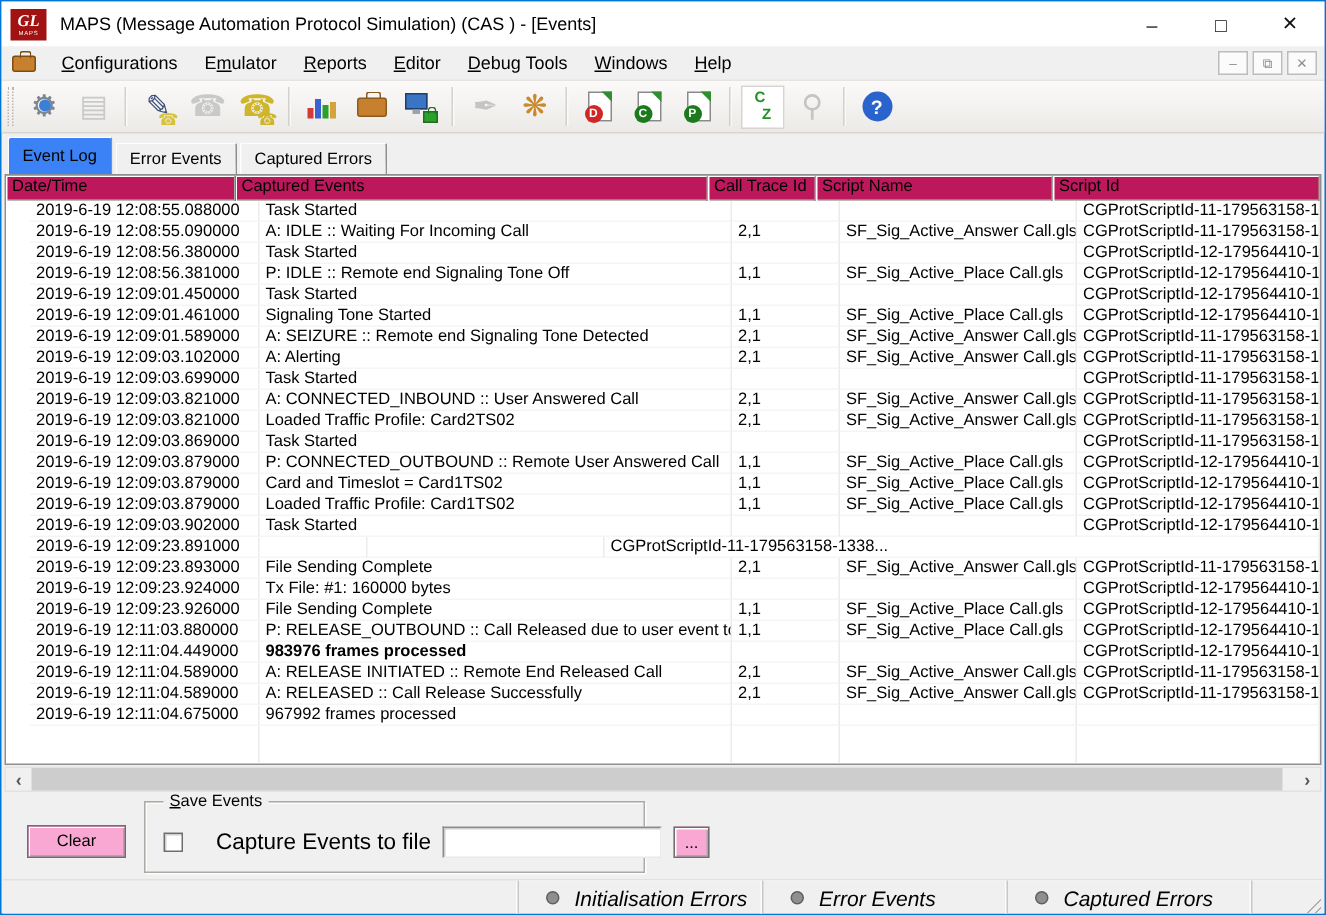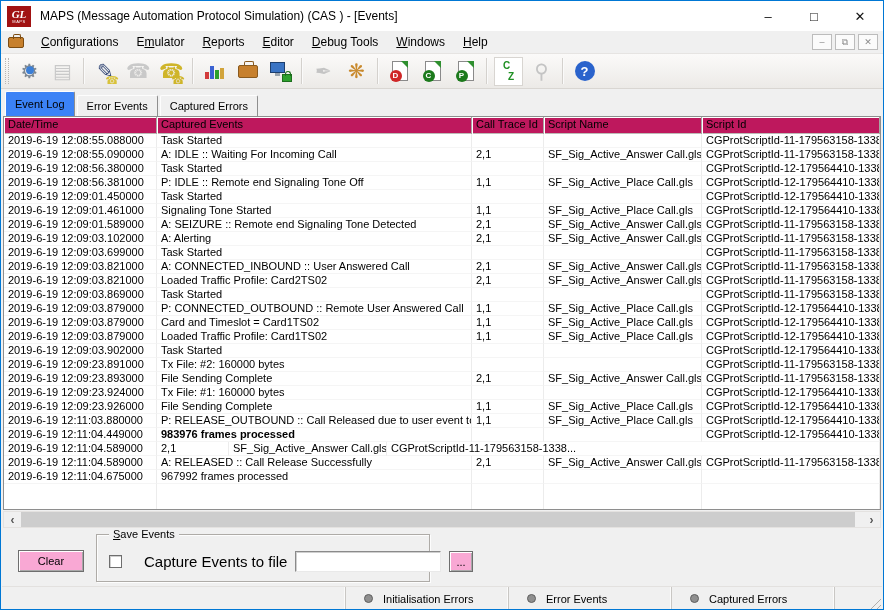--- a/index.html
+++ b/index.html
@@ -61,21 +61,21 @@
        border-top-color:#fdfdfd;border-left-color:#fdfdfd;border-radius:2px 2px 0 0;margin-right:2px;white-space:nowrap;}
   .tab.active{height:25px;padding-top:6px;z-index:3;background:#3b82f6;}
 
   
   .tablewrap{position:absolute;left:2px;top:115px;right:2px;height:394px;border:1px solid #8e8e8e;
              background:#fff;display:flex;flex-direction:column;overflow:hidden;}
   .thead{display:flex;height:17px;flex:none;}
   .th{background:#be185d;border-right:1px solid #a8a6a3;box-shadow:inset 1px 1px 0 #fff,inset 0 -1px 0 #bdbab6;
       font-size:11px;padding:1px 4px;white-space:nowrap;overflow:hidden;flex:none;}
   .tbody{flex:1;display:flex;flex-direction:column;overflow:hidden;}
-  .row{display:flex;height:14px;flex:none;}
+  .row{display:flex;height:14px;flex:none;padding-left:16px;}
   .row.filler{flex:1;height:auto;}
   .td{font-size:11px;line-height:13px;padding:0 0 0 4px;white-space:nowrap;overflow:hidden;
       border-right:1px solid #ececec;border-bottom:1px solid #f5f5f5;flex:none;}
   .row.filler .td{border-bottom:none;}
 
   
   .hscroll{position:absolute;left:2px;top:510px;right:2px;height:17px;background:#f0f0f0;border:1px solid #e4e2e0;}
   .sb-arrow{position:absolute;top:0;width:17px;height:15px;display:flex;align-items:center;justify-content:center;
             color:#555;font-size:12px;font-weight:bold;}
   .sb-arrow.left{left:0;}
@@ -97,21 +97,21 @@
               box-shadow:inset 1px 1px 0 #cfcfcf;font:11px "Liberation Sans",sans-serif;padding:0 3px;}
   .btn.browse{width:27px;height:21px;margin-left:8px;}
 
   
   .statusbar{position:absolute;left:1px;top:585px;right:1px;height:24px;background:#f0f0f0;
              border-top:1px solid #e3e1df;display:flex;align-items:stretch;}
   .sb-spacer{flex:1;}
   .sb-pane{width:163px;display:flex;align-items:center;border-left:1px solid #c9c7c4;box-shadow:-1px 0 0 #fbfbfb;
            padding-left:18px;gap:10px;}
   .led{width:9px;height:9px;border-radius:50%;background:var(--led-gray);border:1px solid #5f5f5f;flex:none;}
-  .sb-pane span{font-size:11px;white-space:nowrap;}
+  .sb-pane span{font-size:14px;white-space:nowrap;font-style:italic;}
   .sb-end{width:48px;position:relative;border-left:1px solid #c9c7c4;box-shadow:-1px 0 0 #fbfbfb;}
   .grip{position:absolute;right:1px;bottom:1px;width:13px;height:13px;
         background:repeating-linear-gradient(135deg,transparent 0 3px,#b0aeab 3px 4px);
         clip-path:polygon(100% 0,100% 100%,0 100%);}
 </style>
 </head>
 <body>
 
 <div class="win">
 
@@ -346,21 +346,20 @@
         </div>
         <div class="row">
           <div class="td" style="width: 153px;">2019-6-19 12:09:03.902000</div>
           <div class="td" style="width: 315px;">Task Started</div>
           <div class="td" style="width: 72px;"></div>
           <div class="td" style="width: 158px;"></div>
           <div class="td" style="flex: 1 1 0%;">CGProtScriptId-12-179564410-1338...</div>
         </div>
         <div class="row">
           <div class="td" style="width: 153px;">2019-6-19 12:09:23.891000</div>
-          <div class="td" style="width: 315px;">Tx File: #2: 160000 bytes</div>
           <div class="td" style="width: 72px;"></div>
           <div class="td" style="width: 158px;"></div>
           <div class="td" style="flex: 1 1 0%;">CGProtScriptId-11-179563158-1338...</div>
         </div>
         <div class="row">
           <div class="td" style="width: 153px;">2019-6-19 12:09:23.893000</div>
           <div class="td" style="width: 315px;">File Sending Complete</div>
           <div class="td" style="width: 72px;">2,1</div>
           <div class="td" style="width: 158px;">SF_Sig_Active_Answer Call.gls</div>
           <div class="td" style="flex: 1 1 0%;">CGProtScriptId-11-179563158-1338...</div>
@@ -388,20 +387,21 @@
         </div>
         <div class="row">
           <div class="td" style="width: 153px;">2019-6-19 12:11:04.449000</div>
           <div class="td" style="width: 315px; font-weight: bold;">983976 frames processed</div>
           <div class="td" style="width: 72px;"></div>
           <div class="td" style="width: 158px;"></div>
           <div class="td" style="flex: 1 1 0%;">CGProtScriptId-12-179564410-1338...</div>
         </div>
         <div class="row">
           <div class="td" style="width: 153px;">2019-6-19 12:11:04.589000</div>
+          <div class="td" style="width: 315px;">A: RELEASE INITIATED :: Remote End Released Call</div>
           <div class="td" style="width: 72px;">2,1</div>
           <div class="td" style="width: 158px;">SF_Sig_Active_Answer Call.gls</div>
           <div class="td" style="flex: 1 1 0%;">CGProtScriptId-11-179563158-1338...</div>
         </div>
         <div class="row">
           <div class="td" style="width: 153px;">2019-6-19 12:11:04.589000</div>
           <div class="td" style="width: 315px;">A: RELEASED :: Call Release Successfully</div>
           <div class="td" style="width: 72px;">2,1</div>
           <div class="td" style="width: 158px;">SF_Sig_Active_Answer Call.gls</div>
           <div class="td" style="flex: 1 1 0%;">CGProtScriptId-11-179563158-1338...</div>

